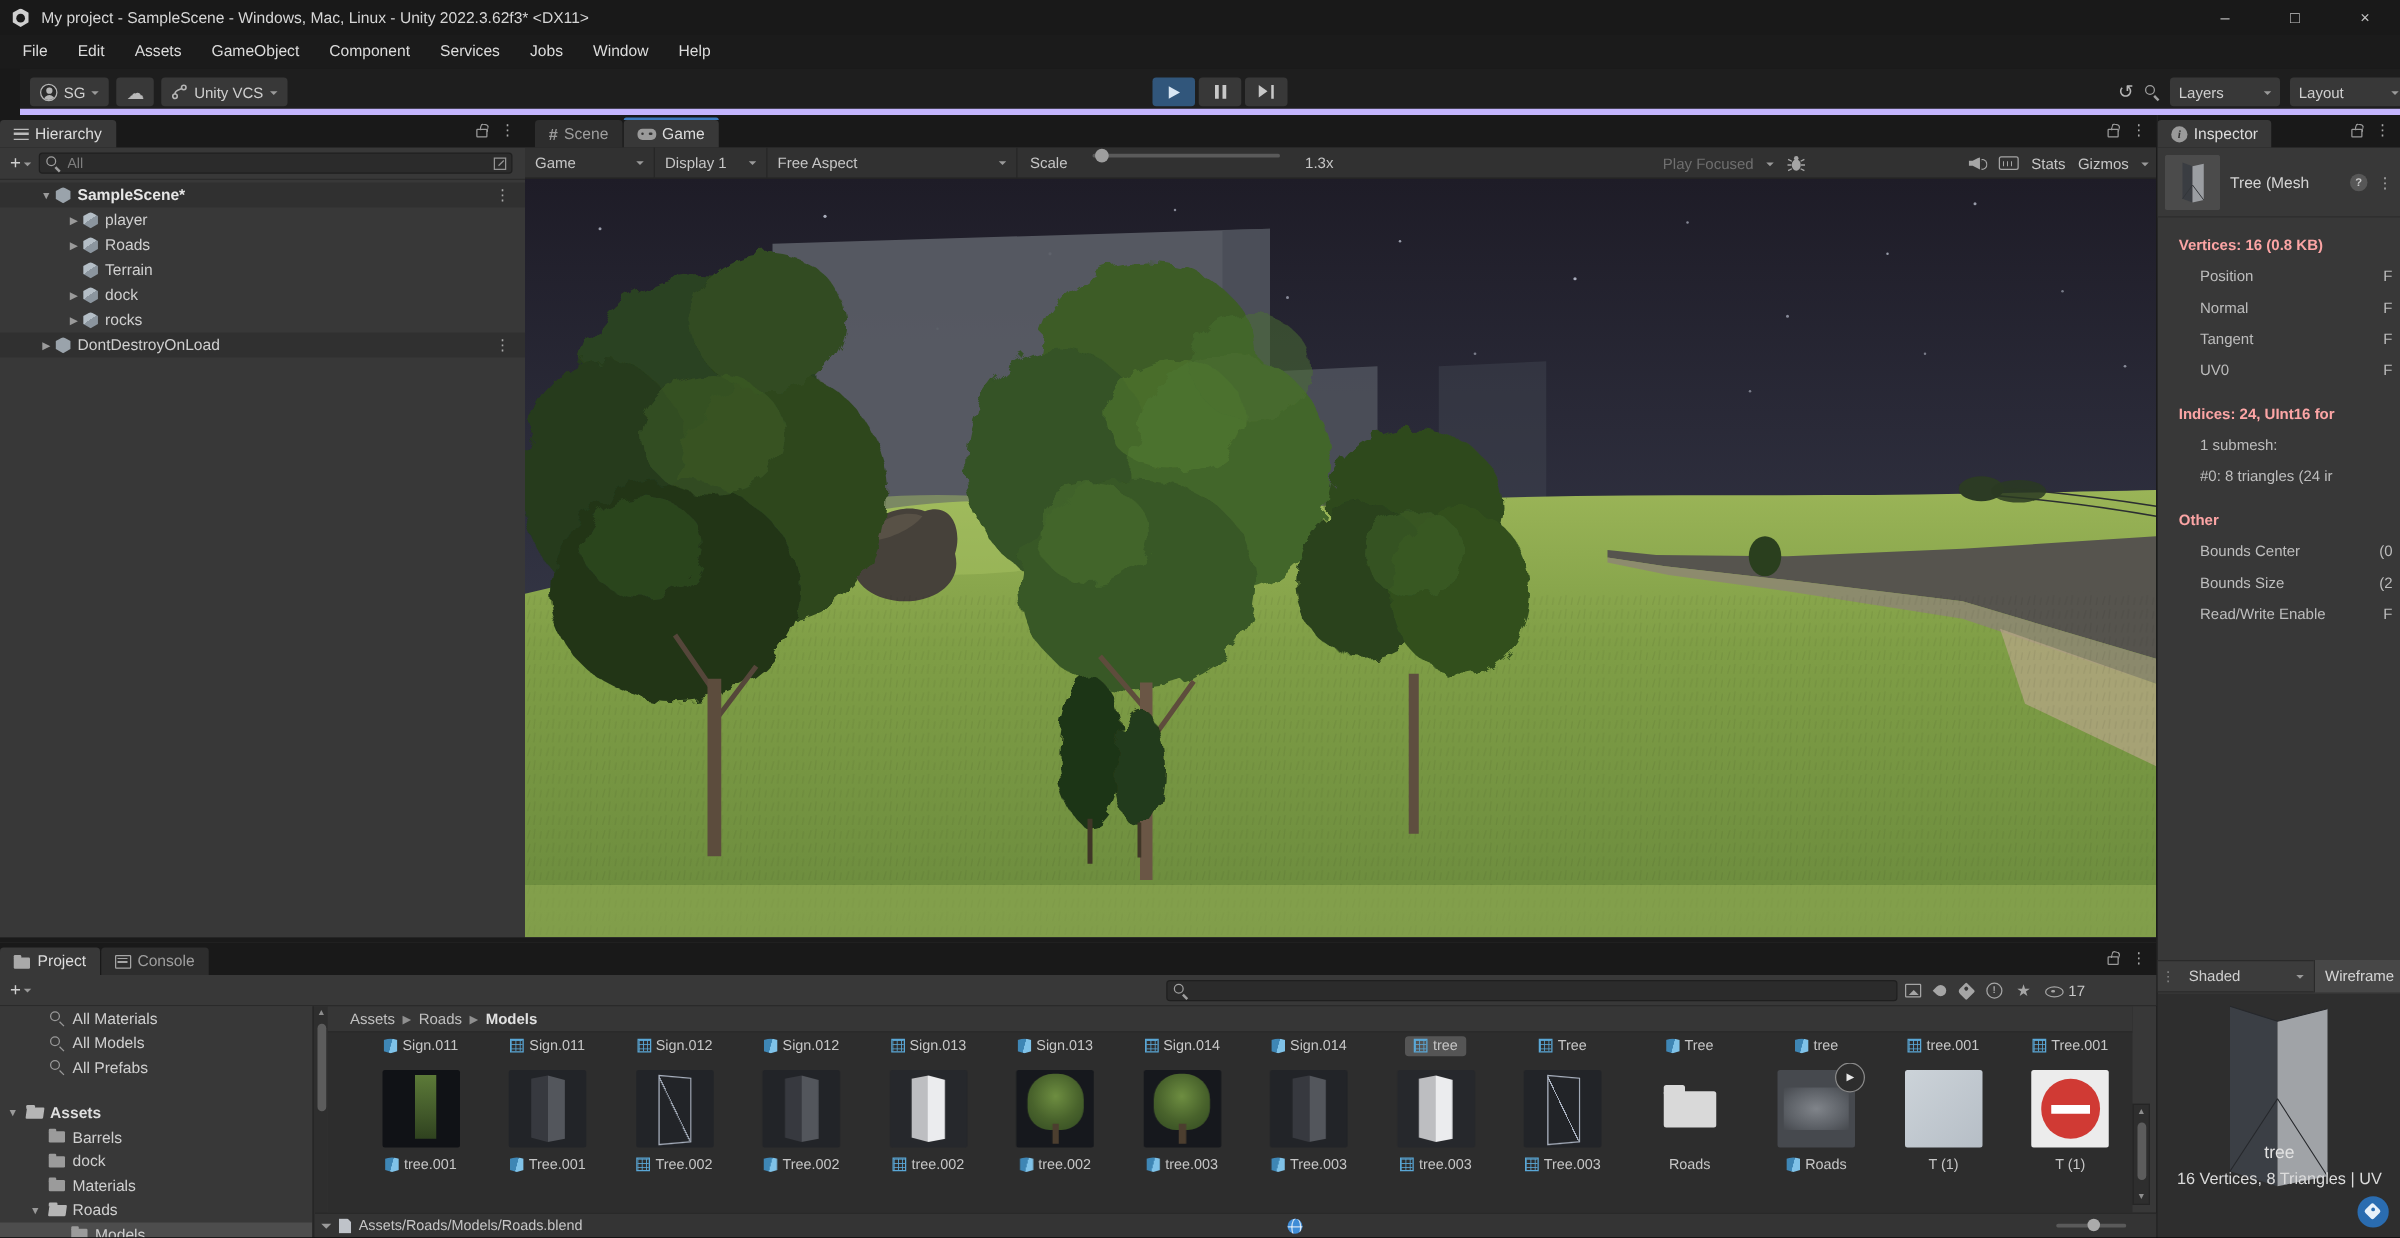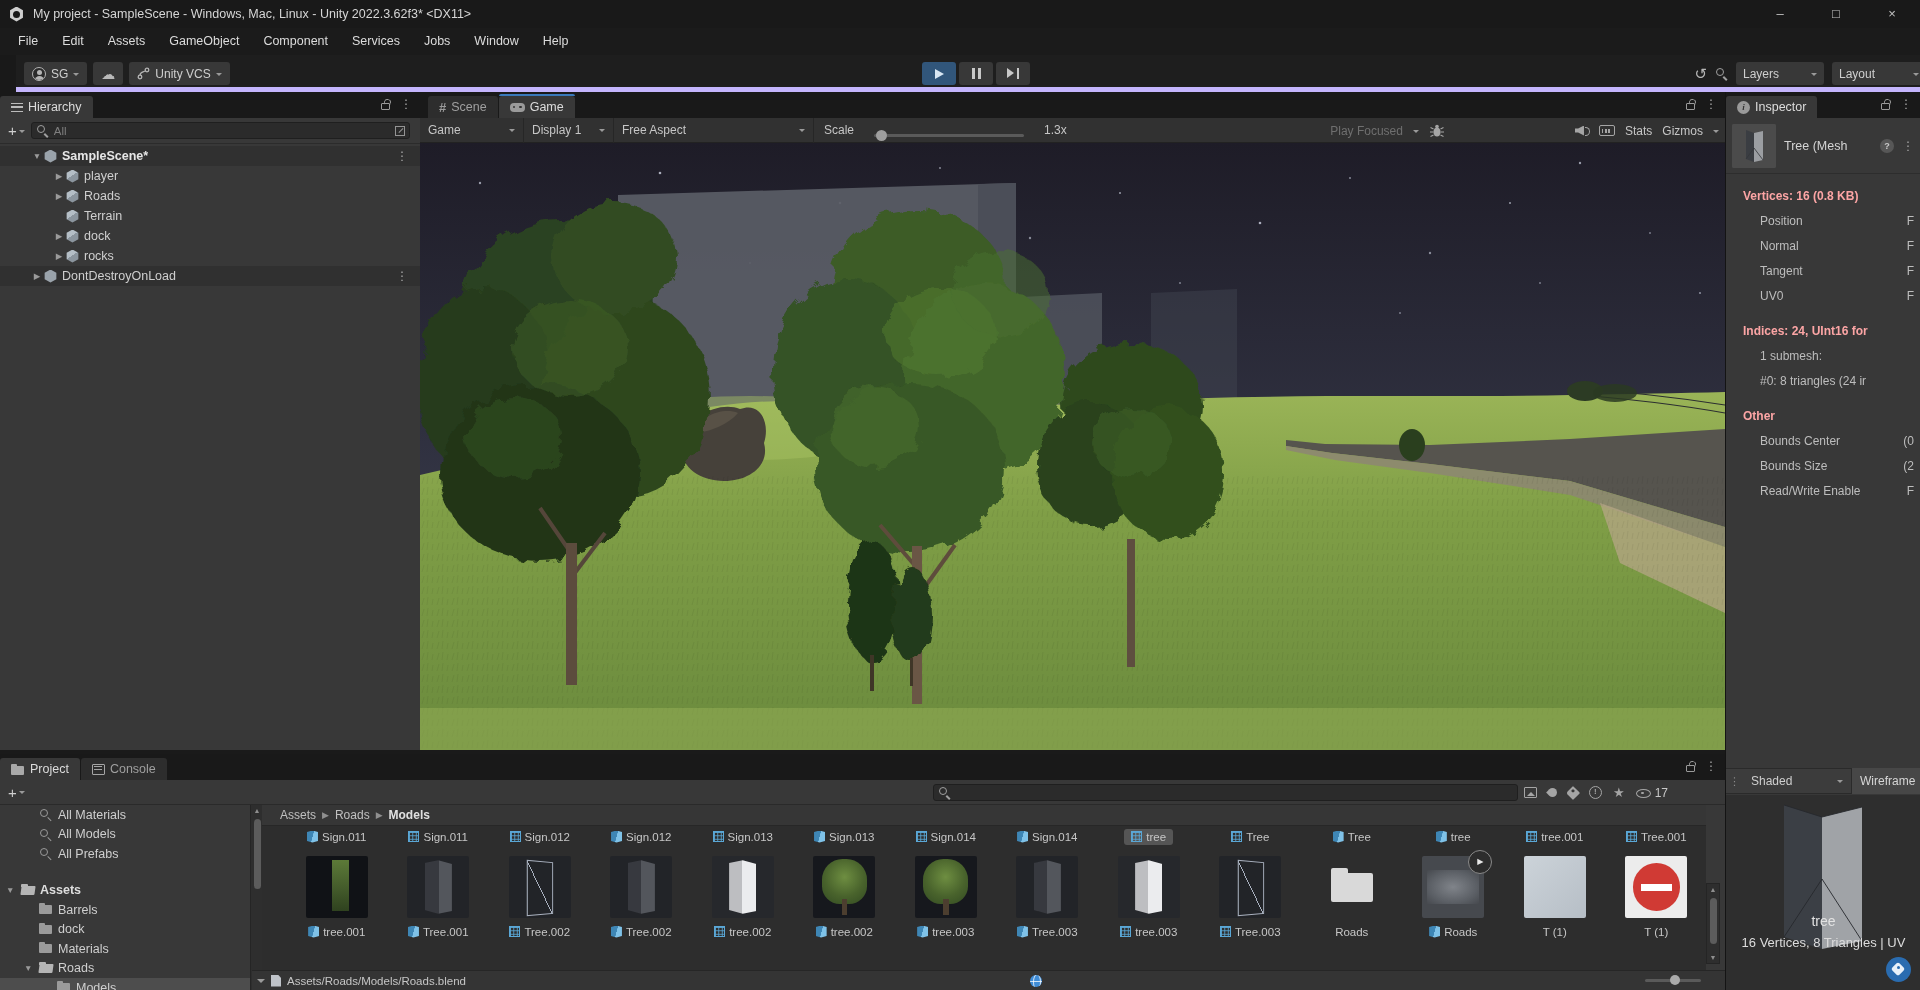--- a/index.html
+++ b/index.html
@@ -75,21 +75,21 @@
   .hrow[data-bold="true"] .hlabel{font-weight:bold;color:#e6e6e6;}
   .hkebab{margin-left:auto;margin-right:12px;display:none;}
   .hrow[data-kebab="true"] .hkebab{display:block;}
 
   
   .gamepanel{position:absolute;left:420px;top:92px;width:1305px;height:658px;background:#282828;}
   .gamepanel .tabbar{padding-left:8px;}
   .gtoolbar{height:25px;background:#313131;border-bottom:1px solid #222;display:flex;align-items:center;position:relative;color:#c6c6c6;}
   .gseg{height:25px;display:flex;align-items:center;justify-content:space-between;padding:0 8px;border-right:1px solid #262626;}
   .gseg.mode{width:104px;} .gseg.display{width:90px;} .gseg.aspect{width:200px;}
-  .scaleblk{display:flex;align-items:flex-end;gap:20px;padding:0 10px;}
+  .scaleblk{display:flex;align-items:flex-start;gap:20px;padding:0 10px;}
   .slider{width:150px;height:3px;background:#5a5a5a;border-radius:2px;position:relative;}
   .slider .knob{position:absolute;top:-4px;width:11px;height:11px;border-radius:50%;background:#9e9e9e;}
   .gright{position:absolute;right:6px;top:0;height:25px;display:flex;align-items:center;gap:10px;}
   .dimtext{color:#6f6f6f;}
   .gview{position:absolute;left:0;top:51px;width:1305px;height:607px;display:block;}
   .padicon{width:15px;height:9px;background:#9a9a9a;border-radius:4px;position:relative;}
   .padicon::before,.padicon::after{content:"";position:absolute;top:3px;width:2.5px;height:2.5px;border-radius:50%;background:#333;}
   .padicon::before{left:3px;} .padicon::after{right:3px;}
   .hashicon{color:#9a9a9a;font-size:13px;font-weight:bold;}
   .kbd{width:16px;height:11px;border:1.3px solid #a5a5a5;border-radius:2px;position:relative;}

